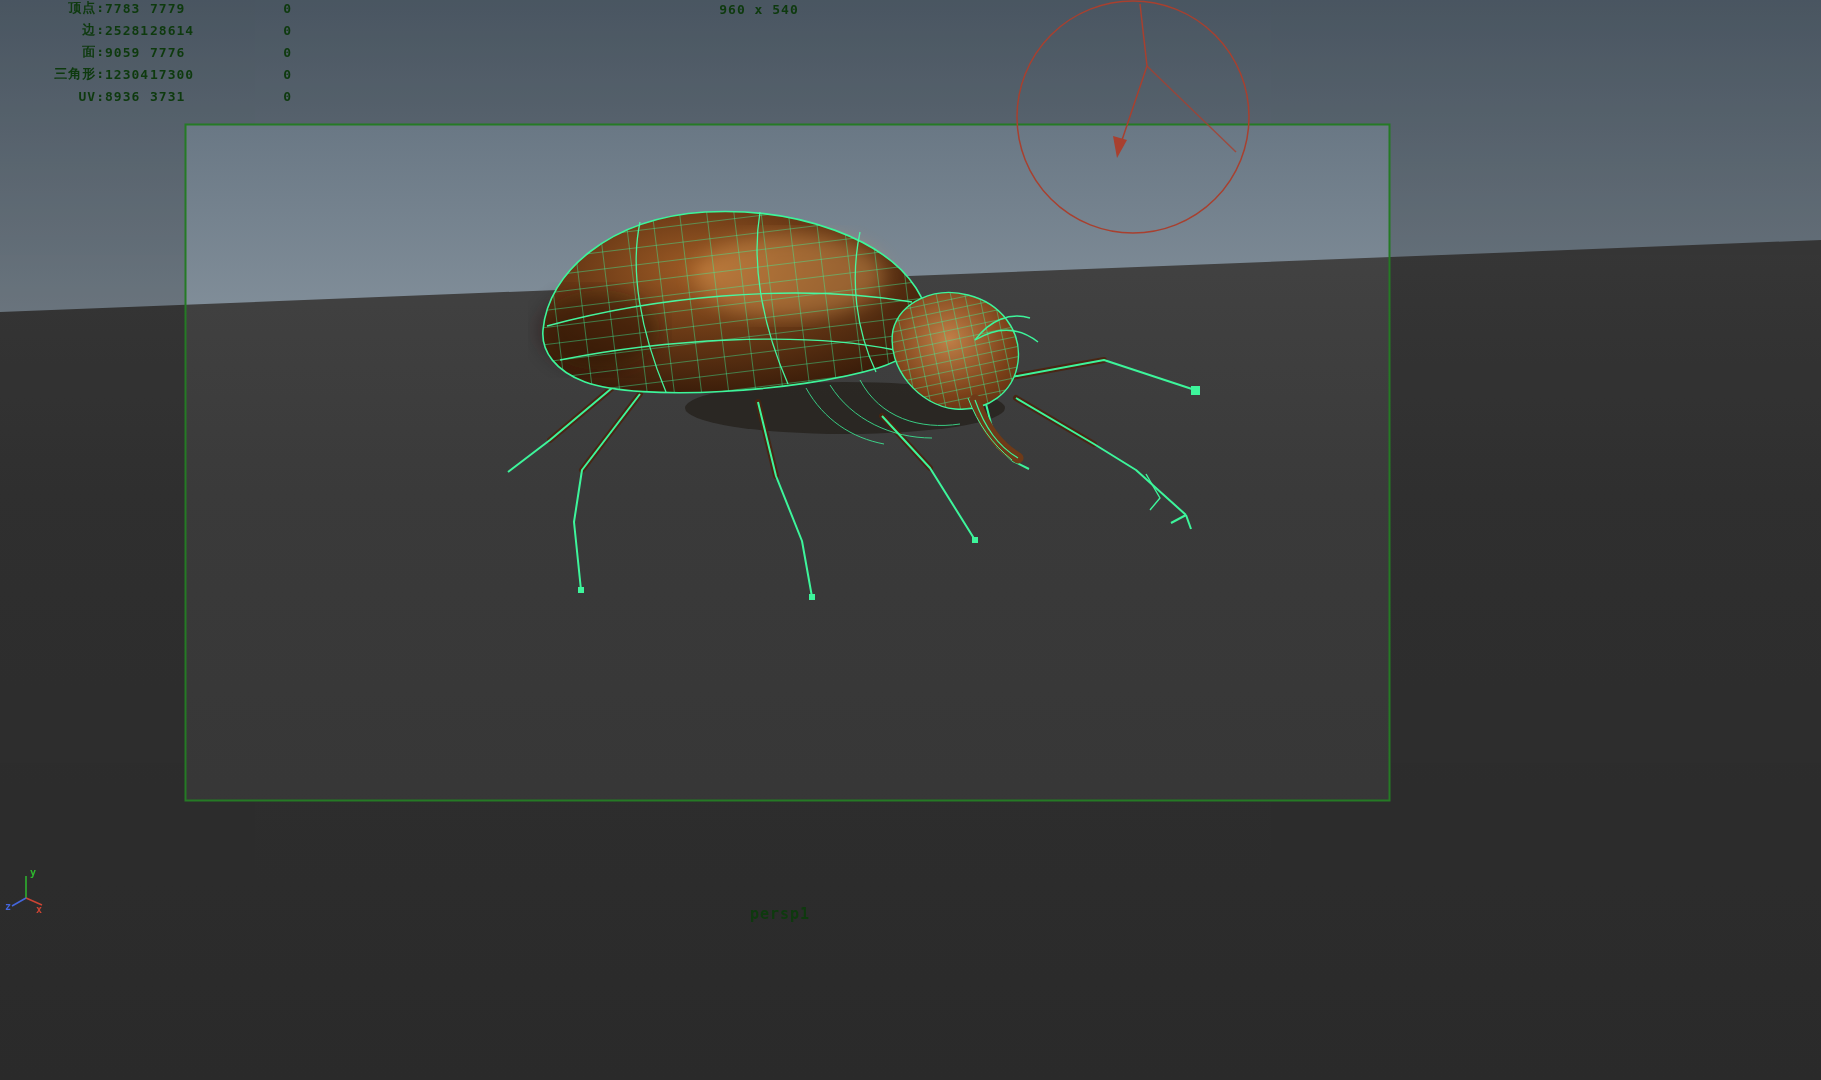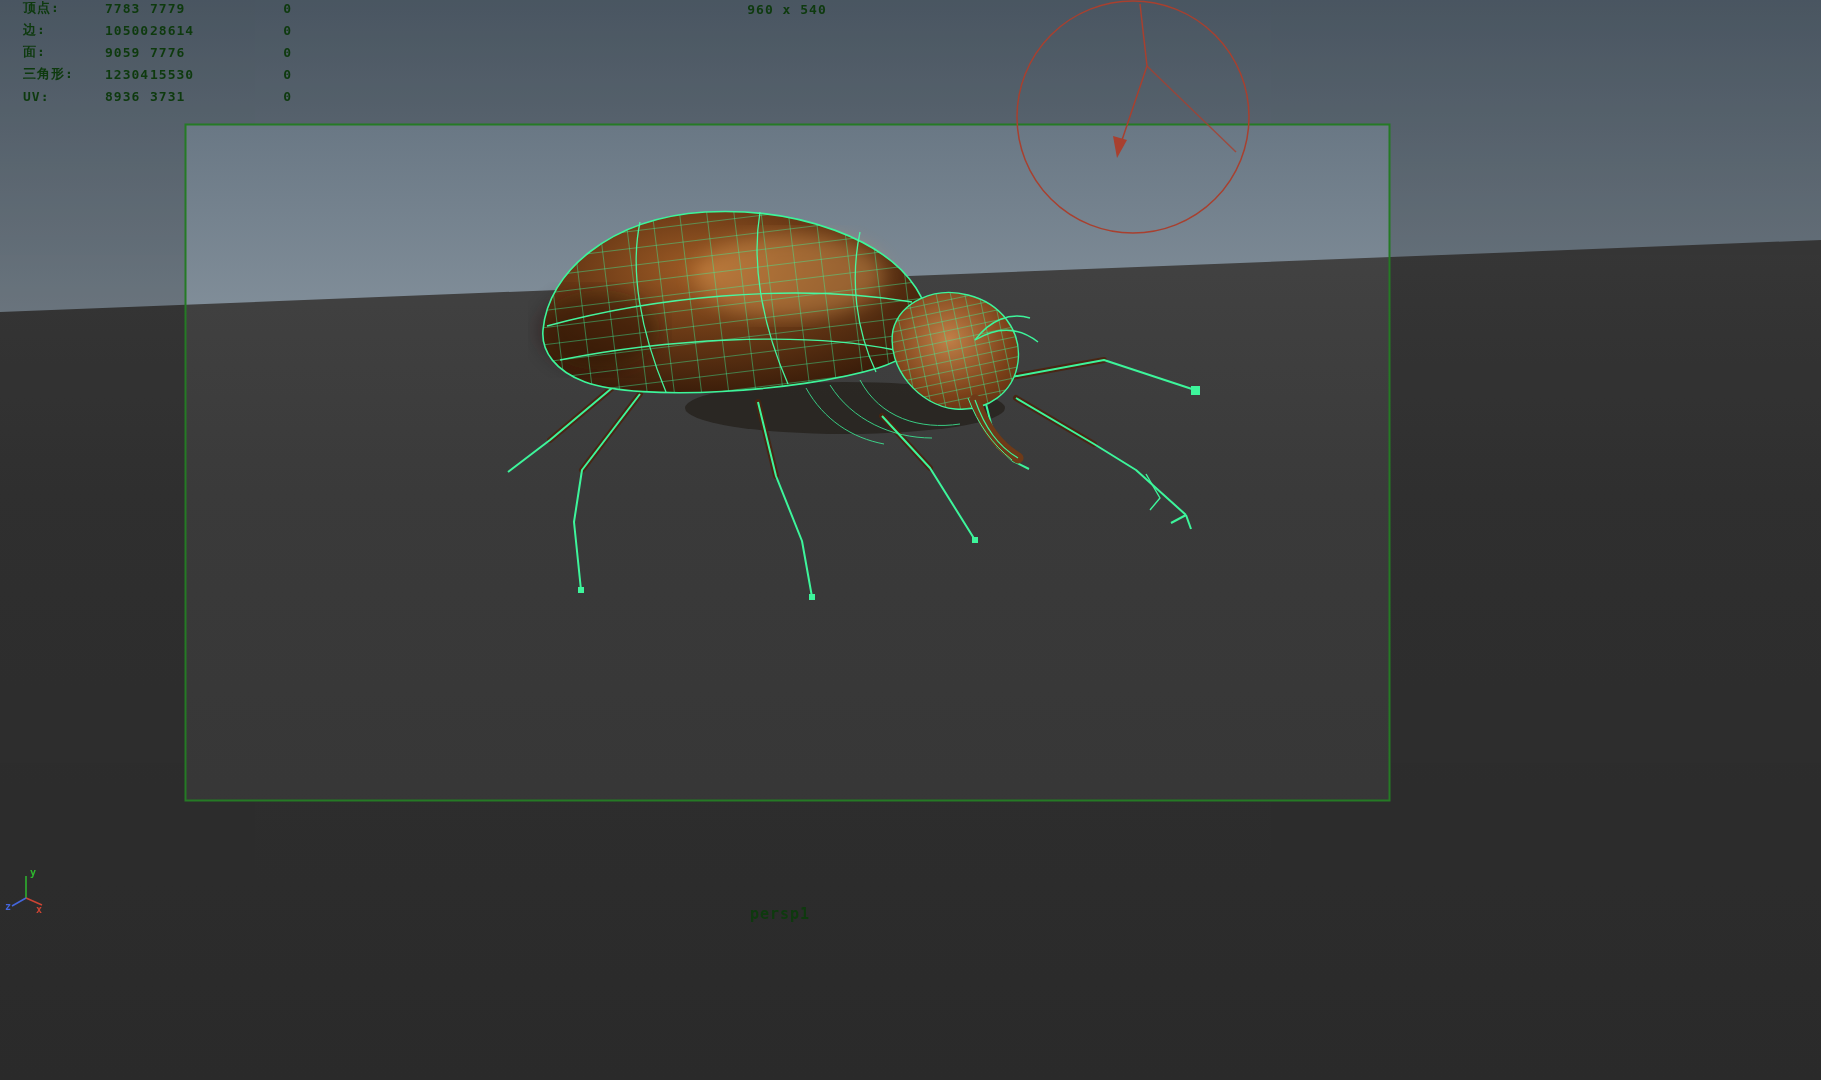--- a/index.html
+++ b/index.html
@@ -4,26 +4,26 @@
 <style>
   html,body{margin:0;padding:0;background:#2b2b2b;}
   .stage{
     position:relative;width:1821px;height:1080px;overflow:hidden;
     font-family:"DejaVu Sans Mono",monospace;
     background:#55626e;
   }
   svg.scene{position:absolute;left:0;top:0;}
   .hud{position:absolute;left:23px;top:-3px;color:#0e3a0e;font-size:13px;font-weight:bold;letter-spacing:1px;}
   .hud-row{display:flex;height:22px;align-items:center;}
-  .hud-label{width:82px;text-align:left;}
+  .hud-label{width:82px;text-align:right;}
   .hud-c1{width:45px;text-align:left;}
   .hud-c2{width:71px;text-align:left;}
   .hud-c3{width:71px;text-align:right;}
   .res-label{
-    position:absolute;top:2px;left:697px;width:180px;text-align:center;
+    position:absolute;top:2px;left:669px;width:180px;text-align:center;
     color:#0e3a0e;font-size:13px;font-weight:bold;letter-spacing:1px;
   }
   .cam-label{
     position:absolute;top:905px;left:690px;width:180px;text-align:center;
     color:#0e3a0e;font-size:15px;font-weight:bold;letter-spacing:1px;
   }
 </style>
 </head>
 <body>
 
@@ -158,34 +158,34 @@
 
   <div class="hud">
     <div class="hud-row">
       <span class="hud-label">顶点:</span>
       <span class="hud-c1">7783</span>
       <span class="hud-c2">7779</span>
       <span class="hud-c3">0</span>
     </div>
     <div class="hud-row">
       <span class="hud-label">边:</span>
-      <span class="hud-c1">10500</span>
+      <span class="hud-c1">25281</span>
       <span class="hud-c2">28614</span>
       <span class="hud-c3">0</span>
     </div>
     <div class="hud-row">
       <span class="hud-label">面:</span>
       <span class="hud-c1">9059</span>
       <span class="hud-c2">7776</span>
       <span class="hud-c3">0</span>
     </div>
     <div class="hud-row">
       <span class="hud-label">三角形:</span>
       <span class="hud-c1">12304</span>
-      <span class="hud-c2">15530</span>
+      <span class="hud-c2">17300</span>
       <span class="hud-c3">0</span>
     </div>
     <div class="hud-row">
       <span class="hud-label">UV:</span>
       <span class="hud-c1">8936</span>
       <span class="hud-c2">3731</span>
       <span class="hud-c3">0</span>
     </div>
   </div>
 

